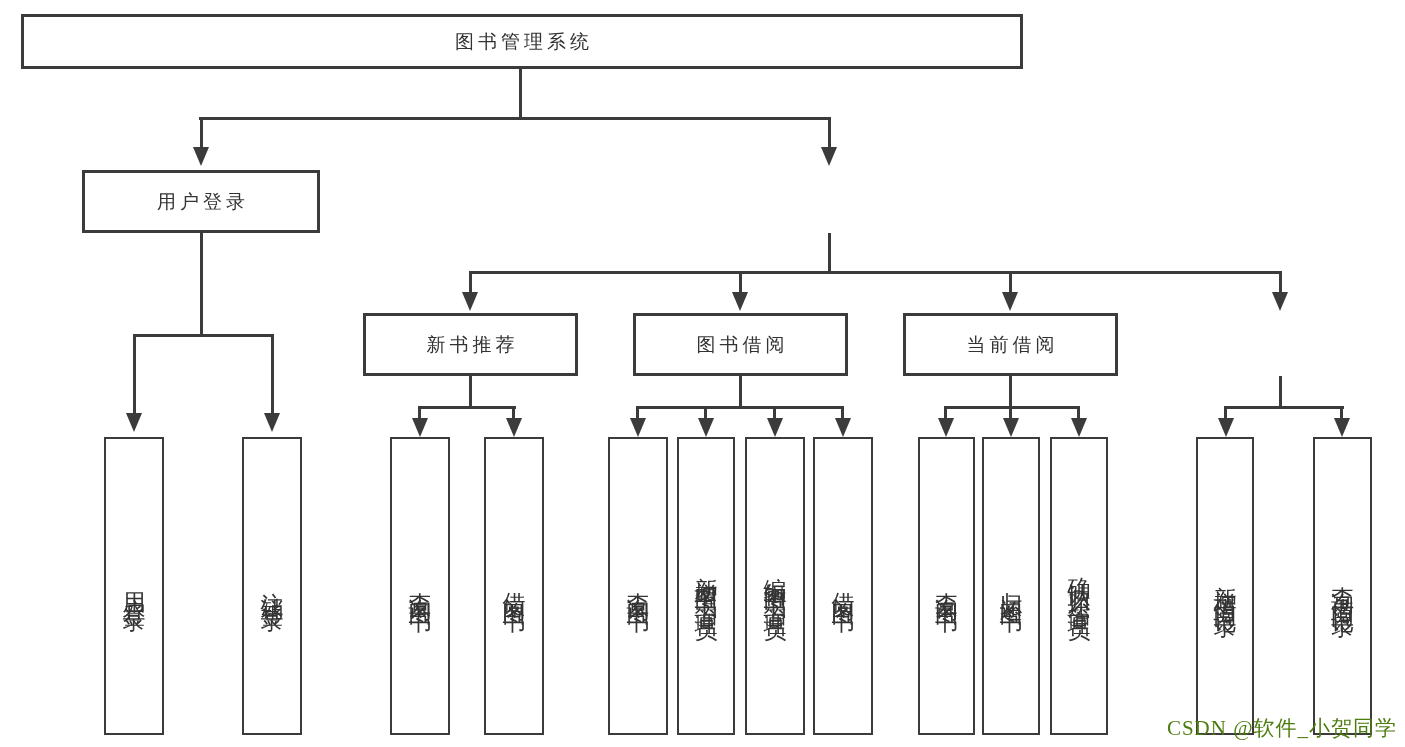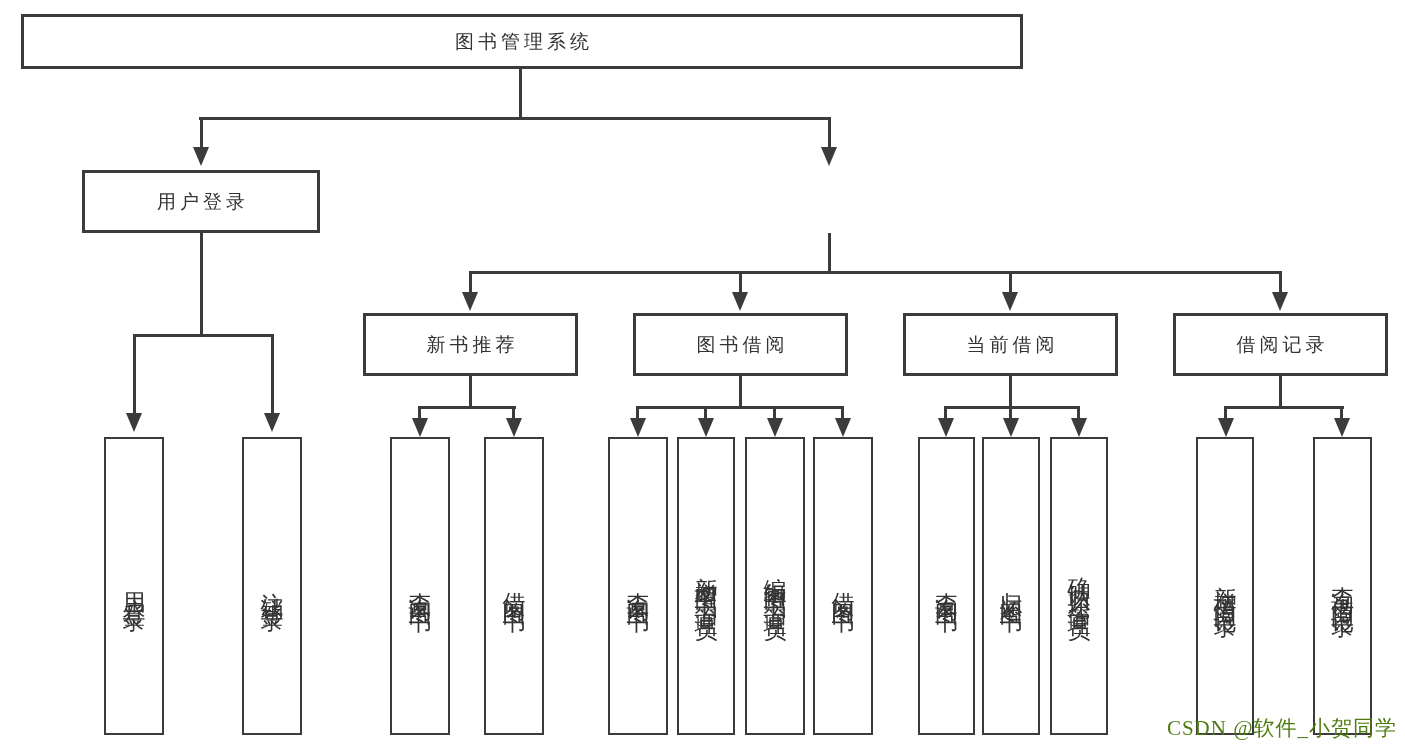--- a/index.html
+++ b/index.html
@@ -155,23 +155,20 @@
 
   <div class="box n-bb">
     <span>图书借阅</span>
   </div>
   <div class="box n-nb">
     <span>新书推荐</span>
   </div>
   <div class="box n-cb">
     <span>当前借阅</span>
   </div>
-  <div class="box n-br">
-    <span>借阅记录</span>
-  </div>
 
   <div class="box leaf l-ul1">
     <span>用户登录</span>
   </div>
   <div class="box leaf l-ul2">
     <span>注销登录</span>
   </div>
 
   <div class="box leaf l-nb1">
     <span>查询图书</span>

